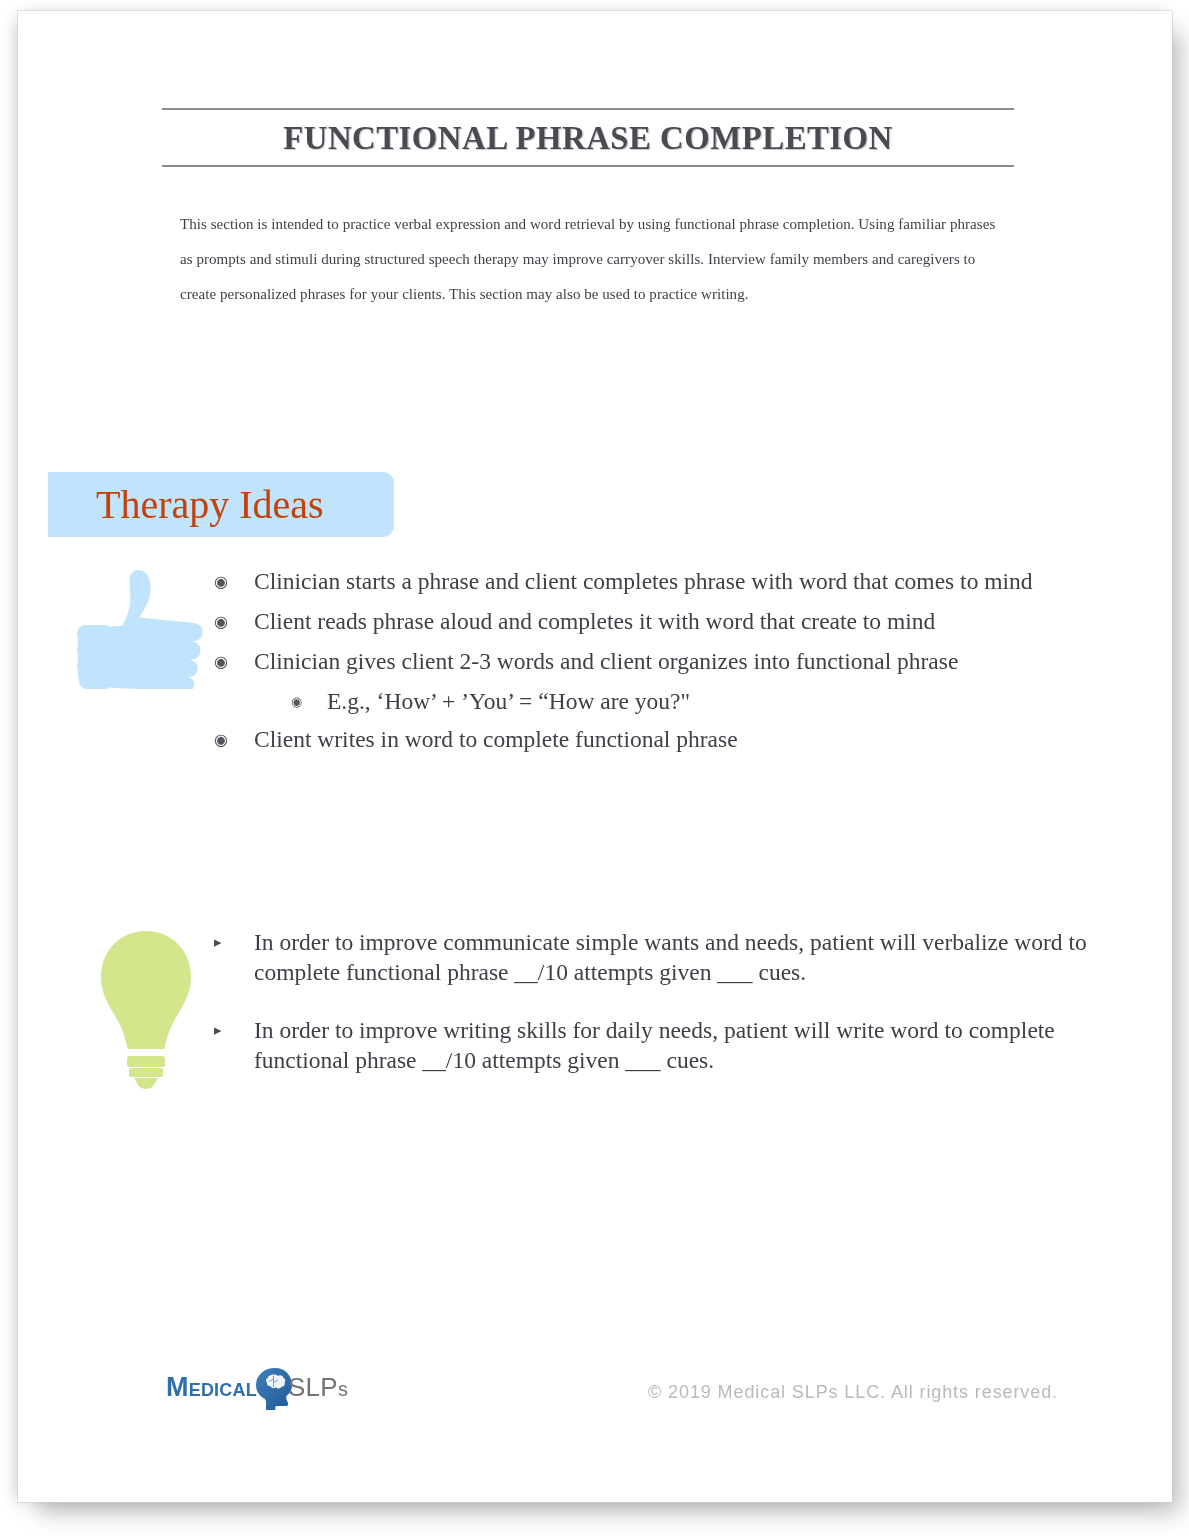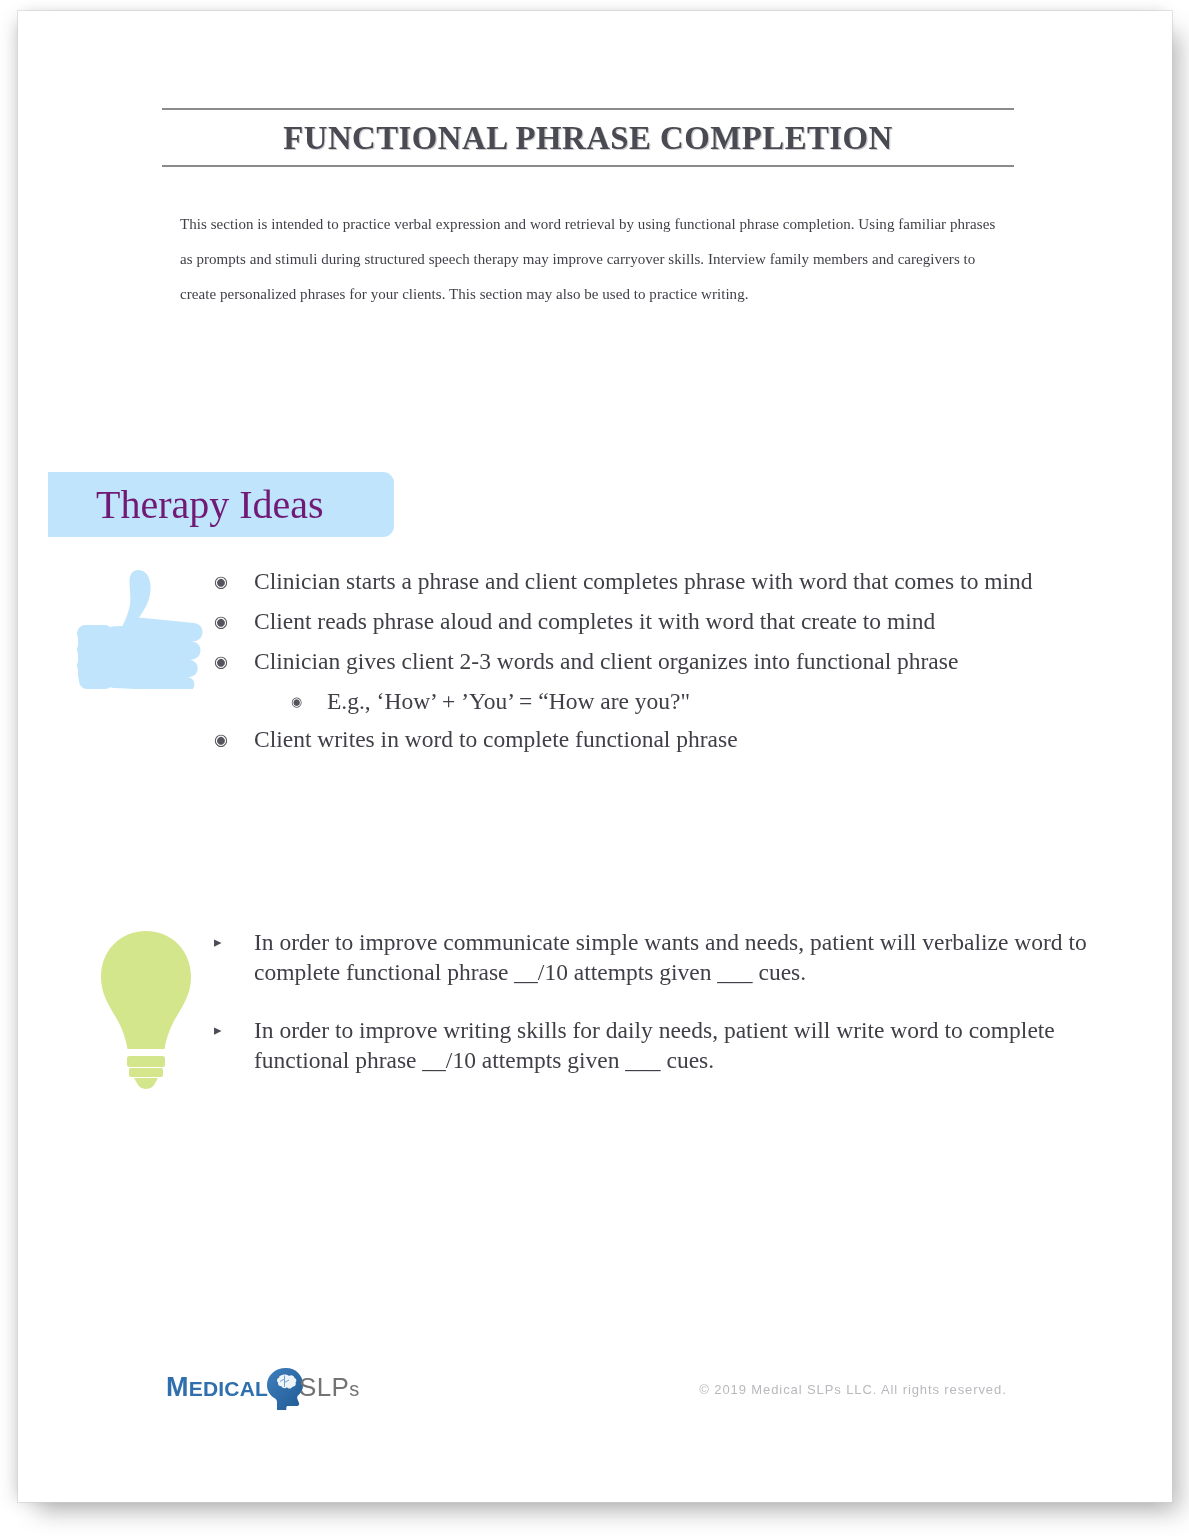--- a/index.html
+++ b/index.html
@@ -88,21 +88,21 @@
     height: 65px;
     border-top-right-radius: 11px;
     border-bottom-right-radius: 11px;
     display: flex;
     align-items: center;
     box-sizing: border-box;
   }
   .banner-label {
     font-family: "Liberation Serif", serif;
     font-size: 40px;
-    color: #701a75;
+    color: #c2410c;
     line-height: 1;
     white-space: nowrap;
   }
   .banner.blue {
     top: 461px;
     width: 346px;
     background: #bfe4fb;
     padding-left: 48px;
   }
   .banner.green {
@@ -195,21 +195,21 @@
   }
   .logo-medical {
     font-family: "Liberation Sans", sans-serif;
     font-weight: bold;
     font-size: 27px;
     letter-spacing: 0.2px;
     color: #2f6fad;
     line-height: 1;
   }
   .logo-medical .cap { font-size: 27px; }
-  .logo-medical .sm  { font-size: 21px; }
+  .logo-medical .sm  { font-size: 18px; }
   .logo-head {
     width: 42px;
     height: 44px;
     margin: 0 -3px 0 -4px;
     position: relative;
     top: 1px;
   }
   .logo-slps {
     font-family: "Liberation Sans", sans-serif;
     font-size: 26px;
@@ -221,21 +221,21 @@
   }
   .logo-slps .sm { font-size: 20px; }
 
   .copyright {
     position: absolute;
     left: 620px;
     top: 1371px;
     width: 430px;
     text-align: center;
     font-family: "Liberation Sans", sans-serif;
-    font-size: 13px;
+    font-size: 18px;
     letter-spacing: 0.9px;
     color: #b9b9bd;
     white-space: nowrap;
   }
 </style>
 </head>
 <body>
 
 <div class="sheet-wrap">
   <div class="page">

